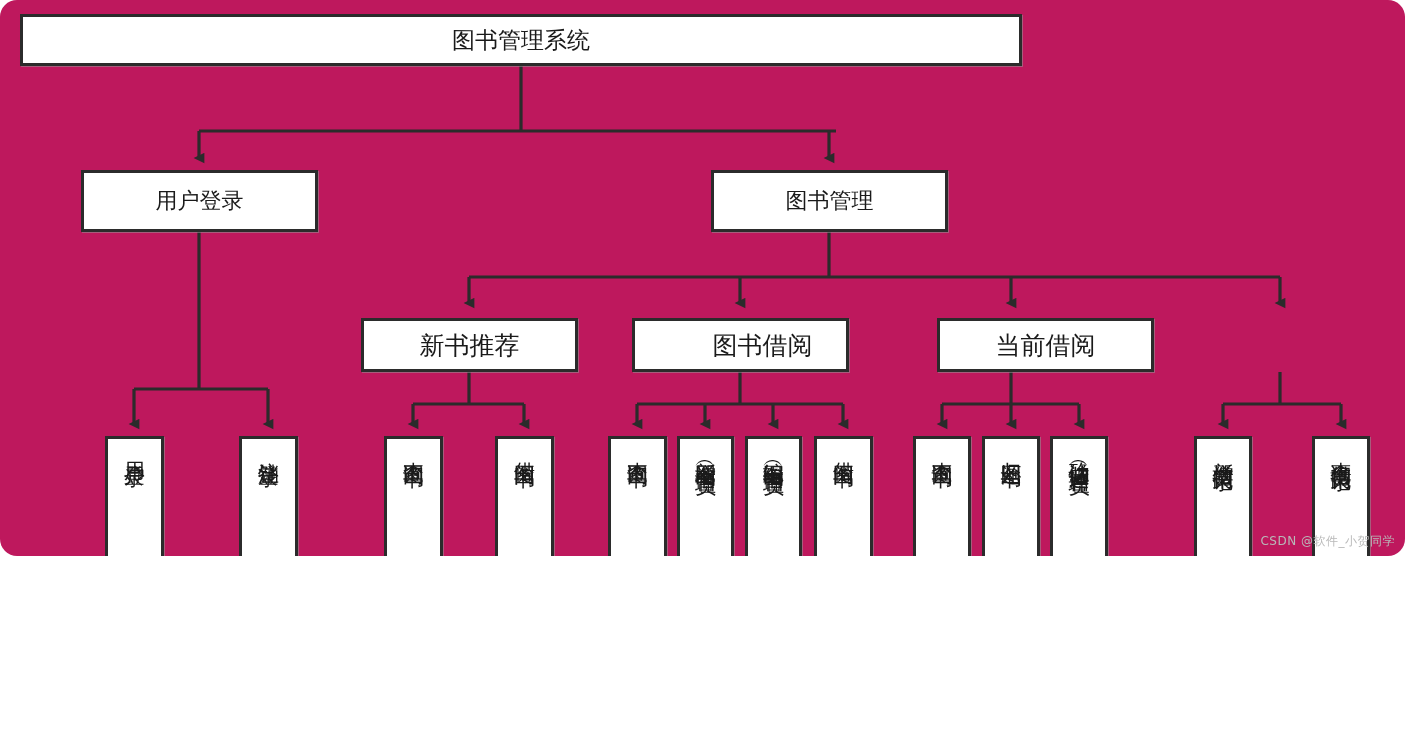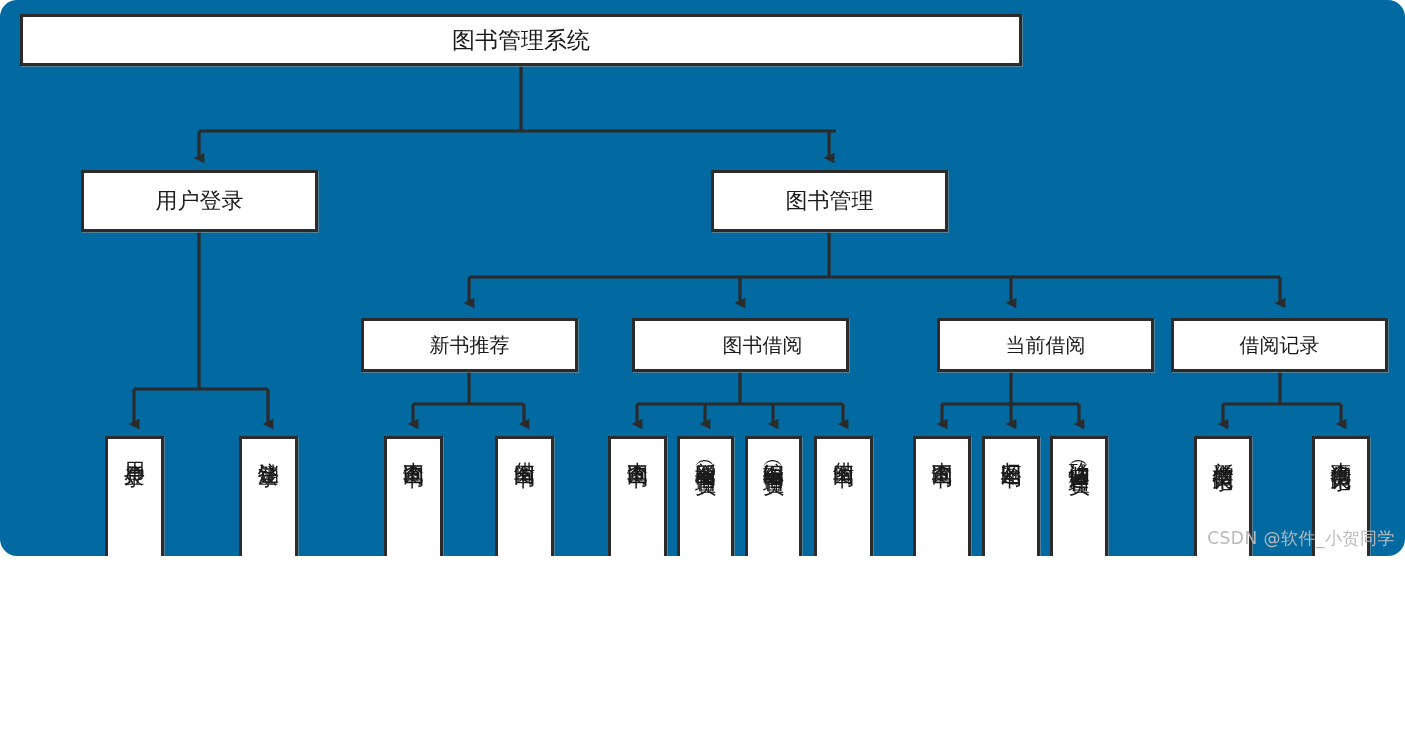--- a/index.html
+++ b/index.html
@@ -8,21 +8,21 @@
     padding: 0;
     background: #ffffff;
   }
   body {
     font-family: "DejaVu Sans", "Liberation Sans", sans-serif;
   }
   #canvas {
     position: relative;
     width: 1405px;
     height: 556px;
-    background: #0369a1;
+    background: #be185d;
     overflow: hidden;
     border-radius: 17px;
   }
   #wires {
     position: absolute;
     left: 0;
     top: 0;
     width: 1405px;
     height: 747px;
     pointer-events: none;
@@ -38,21 +38,21 @@
     color: #1a1a1a;
     box-shadow: 1px 1px 0 rgba(150,150,150,0.55);
   }
   .node.root {
     font-size: 23px;
   }
   .node.lvl1 {
     font-size: 22px;
   }
   .node.lvl2 {
-    font-size: 20px;
+    font-size: 25px;
   }
   .node.leaf {
     font-size: 21px;
     writing-mode: vertical-rl;
     text-orientation: upright;
     letter-spacing: 2px;
     padding-top: 6px;
     line-height: 1.05;
     justify-content: flex-start;
     align-items: center;
@@ -62,21 +62,21 @@
     text-orientation: upright;
     white-space: nowrap;
   }
   .node .lbl {
     white-space: nowrap;
   }
   #watermark {
     position: absolute;
     right: 10px;
     bottom: 6px;
-    font-size: 17px;
+    font-size: 12px;
     color: #b9b9b9;
     letter-spacing: 0.5px;
     user-select: none;
   }
 </style>
 </head>
 <body>
 
 <div id="canvas">
 
@@ -144,23 +144,20 @@
 
   <div class="node lvl2" style="left:361px; top:318px; width:217px; height:54px;">
     <span class="lbl">新书推荐</span>
   </div>
   <div class="node lvl2" style="left:632px; top:318px; width:217px; height:54px;padding-left:44px;">
     <span class="lbl">图书借阅</span>
   </div>
   <div class="node lvl2" style="left:902px; top:318px; width:217px; height:54px;margin-left:35px;">
     <span class="lbl">当前借阅</span>
   </div>
-  <div class="node lvl2" style="left:1171px; top:318px; width:217px; height:54px;">
-    <span class="lbl">借阅记录</span>
-  </div>
 
   <div class="node leaf" style="left:105px; top:436px; width:59px; height:299px;">
     <span class="lbl">用户登录</span>
   </div>
   <div class="node leaf" style="left:239px; top:436px; width:59px; height:299px;">
     <span class="lbl">注销登录</span>
   </div>
 
   <div class="node leaf" style="left:384px; top:436px; width:59px; height:299px;">
     <span class="lbl">查询图书</span>

